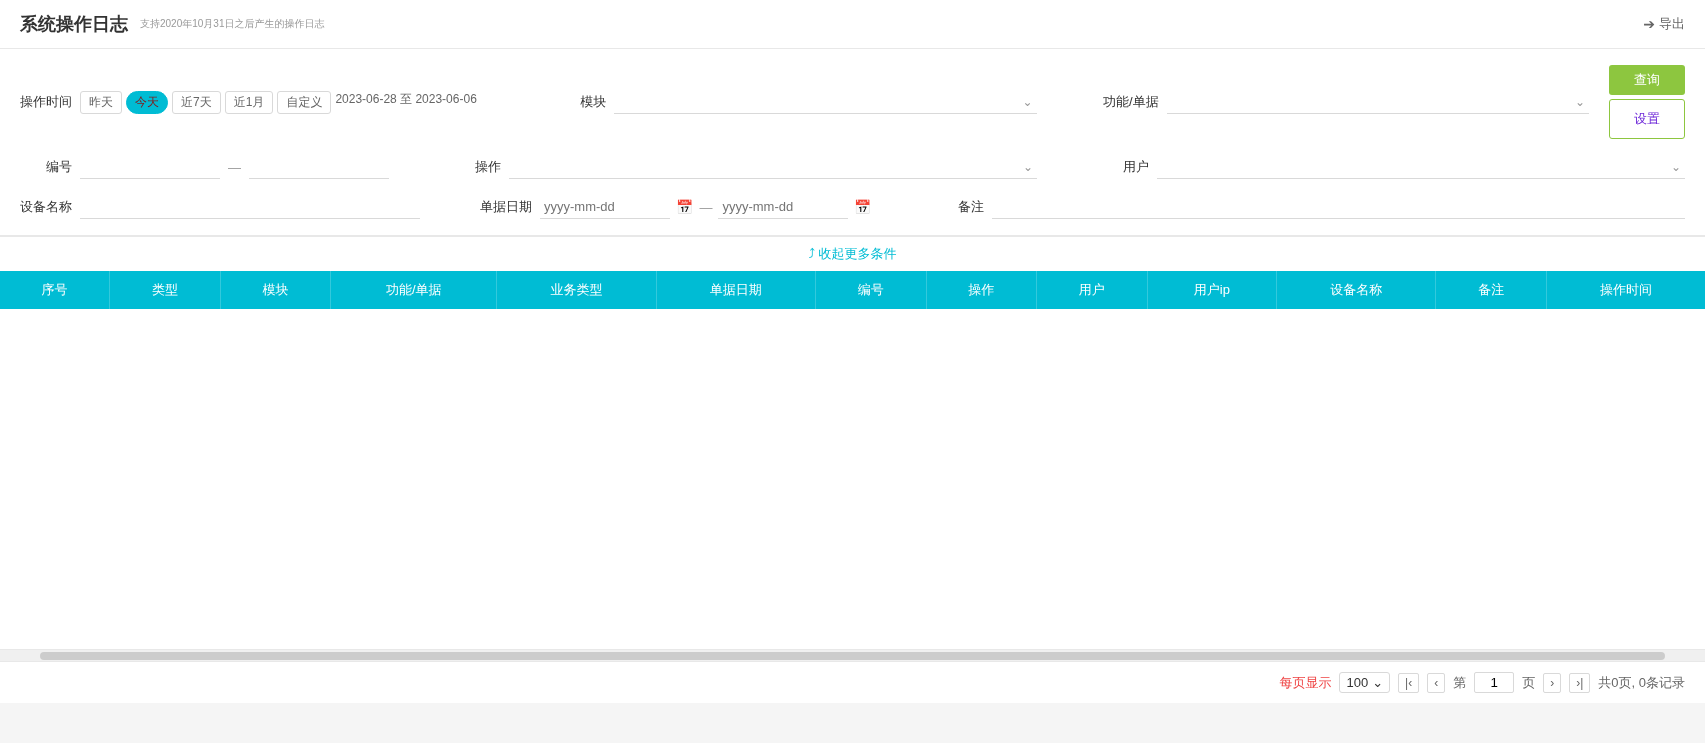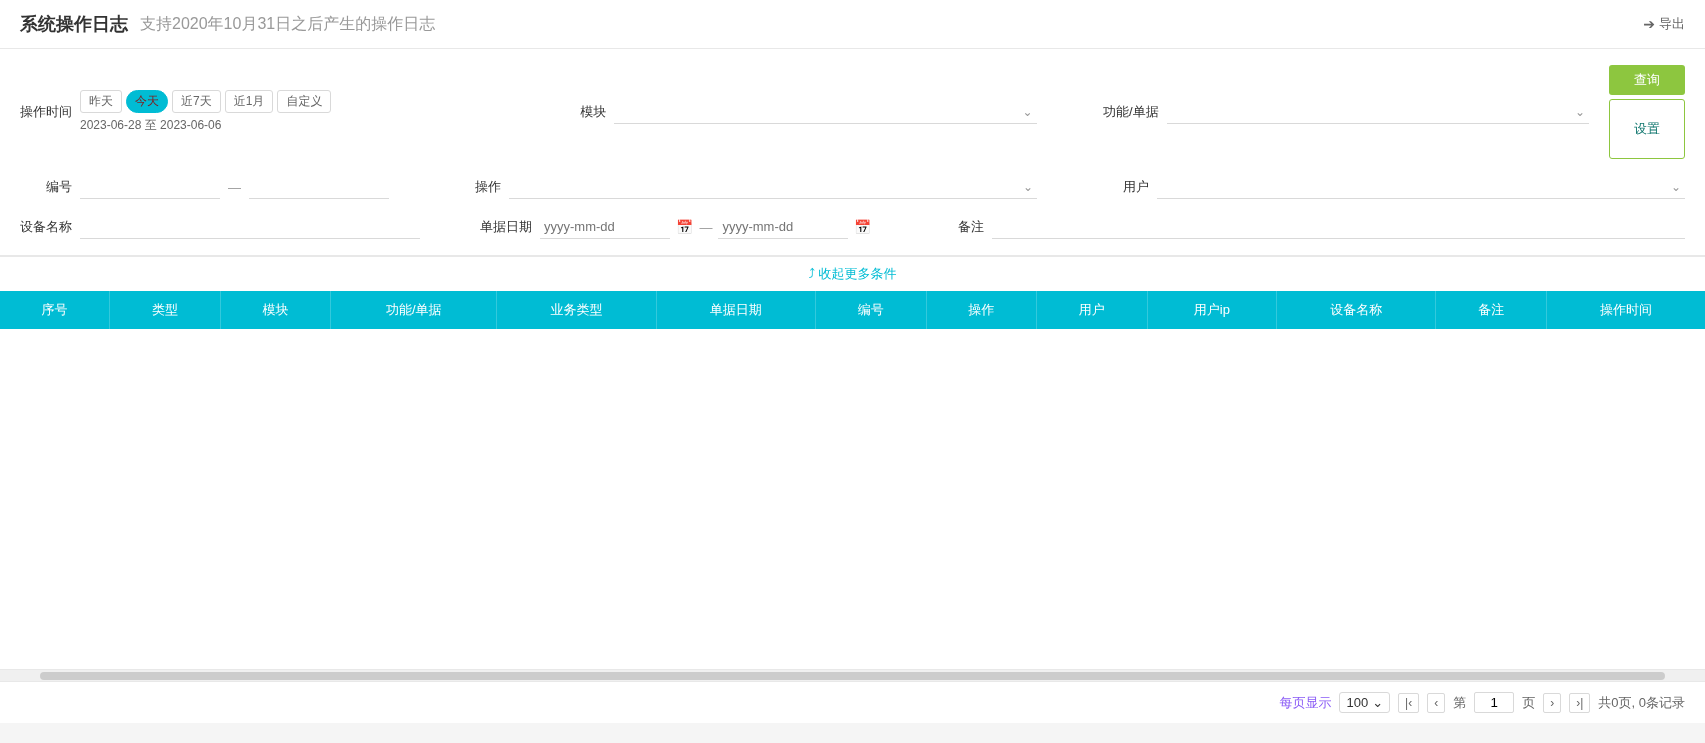--- a/index.html
+++ b/index.html
@@ -3,40 +3,40 @@
   <meta charset="utf-8">
   <style>
     * { box-sizing: border-box; margin: 0; padding: 0; }
     body { font-family: 'Microsoft YaHei', Arial, sans-serif; font-size: 13px; background: #f5f5f5; color: #333; }
 
     .page-header {
       display: flex; align-items: center; justify-content: space-between;
       padding: 12px 20px; background: #fff; border-bottom: 1px solid #e8e8e8;
     }
     .page-title { font-size: 18px; font-weight: bold; color: #333; }
-    .page-subtitle { font-size: 16px; color: #999; margin-left: 12px; }
+    .page-subtitle { font-size: 10px; color: #999; margin-left: 12px; }
     .export-btn {
       display: flex; align-items: center; gap: 4px;
       color: #666; cursor: pointer; font-size: 13px; border: none; background: none;
     }
 
     .filter-section {
       background: #fff; padding: 16px 20px; border-bottom: 1px solid #e8e8e8;
     }
     .filter-row {
       display: flex; align-items: center; gap: 0; margin-bottom: 16px;
     }
     .filter-row:last-child { margin-bottom: 0; }
 
     .filter-label {
       color: #333; min-width: 60px; text-align: right; padding-right: 8px; flex-shrink: 0;
     }
 
     .time-filter-group {
-      display: flex; flex-direction: column; gap: 4px; flex: 1;
+      display: flex; gap: 4px; flex: 1;
     }
     .time-btns { display: flex; gap: 4px; align-items: center; }
     .time-btn {
       padding: 2px 8px; border: 1px solid #d9d9d9; border-radius: 3px;
       cursor: pointer; font-size: 12px; background: #fff; color: #666;
     }
     .time-btn.active {
       background: #00bcd4; color: #7f1d1d; border-color: #00bcd4; border-radius: 12px;
     }
     .time-range { font-size: 12px; color: #666; }
@@ -49,21 +49,21 @@
     .select-arrow { color: #999; font-size: 12px; }
 
     .action-buttons {
       display: flex; flex-direction: column; gap: 4px; margin-left: auto;
     }
     .query-btn {
       background: #8dc63f; color: #fff; border: none; padding: 6px 24px;
       border-radius: 3px; cursor: pointer; font-size: 13px;
     }
     .settings-btn {
-      background: #fff; color: #0f766e; border: 1px solid #8dc63f; padding: 20px 24px;
+      background: #fff; color: #6d28d9; border: 1px solid #8dc63f; padding: 10px 24px;
       border-radius: 3px; cursor: pointer; font-size: 13px;
     }
     .number-input {
       border: none; border-bottom: 1px solid #d9d9d9; outline: none;
       padding: 4px; width: 140px; font-size: 13px;
     }
     .separator { color: #999; }
     .device-input {
       border: none; border-bottom: 1px solid #d9d9d9; outline: none;
       padding: 4px; width: 340px; font-size: 13px;
@@ -102,21 +102,21 @@
       height: 12px; background: #f0f0f0; border-top: 1px solid #e8e8e8;
     }
     .scrollbar-thumb {
       height: 8px; margin: 2px 40px; background: #ccc; border-radius: 4px;
     }
 
     .pagination-bar {
       display: flex; align-items: center; justify-content: flex-end;
       padding: 10px 20px; background: #fff; border-top: 1px solid #e8e8e8; gap: 8px;
     }
-    .page-size-label { color: #8b5cf6; }
+    .page-size-label { color: #ef4444; }
     .page-size-select {
       display: flex; align-items: center; border: 1px solid #d9d9d9;
       border-radius: 3px; padding: 2px 6px; gap: 4px; cursor: pointer;
     }
     .page-nav-btn {
       border: 1px solid #d9d9d9; background: #fff; padding: 2px 6px;
       cursor: pointer; color: #666; border-radius: 2px; font-size: 12px;
     }
     .page-input {
       border: 1px solid #d9d9d9; width: 40px; text-align: center;

